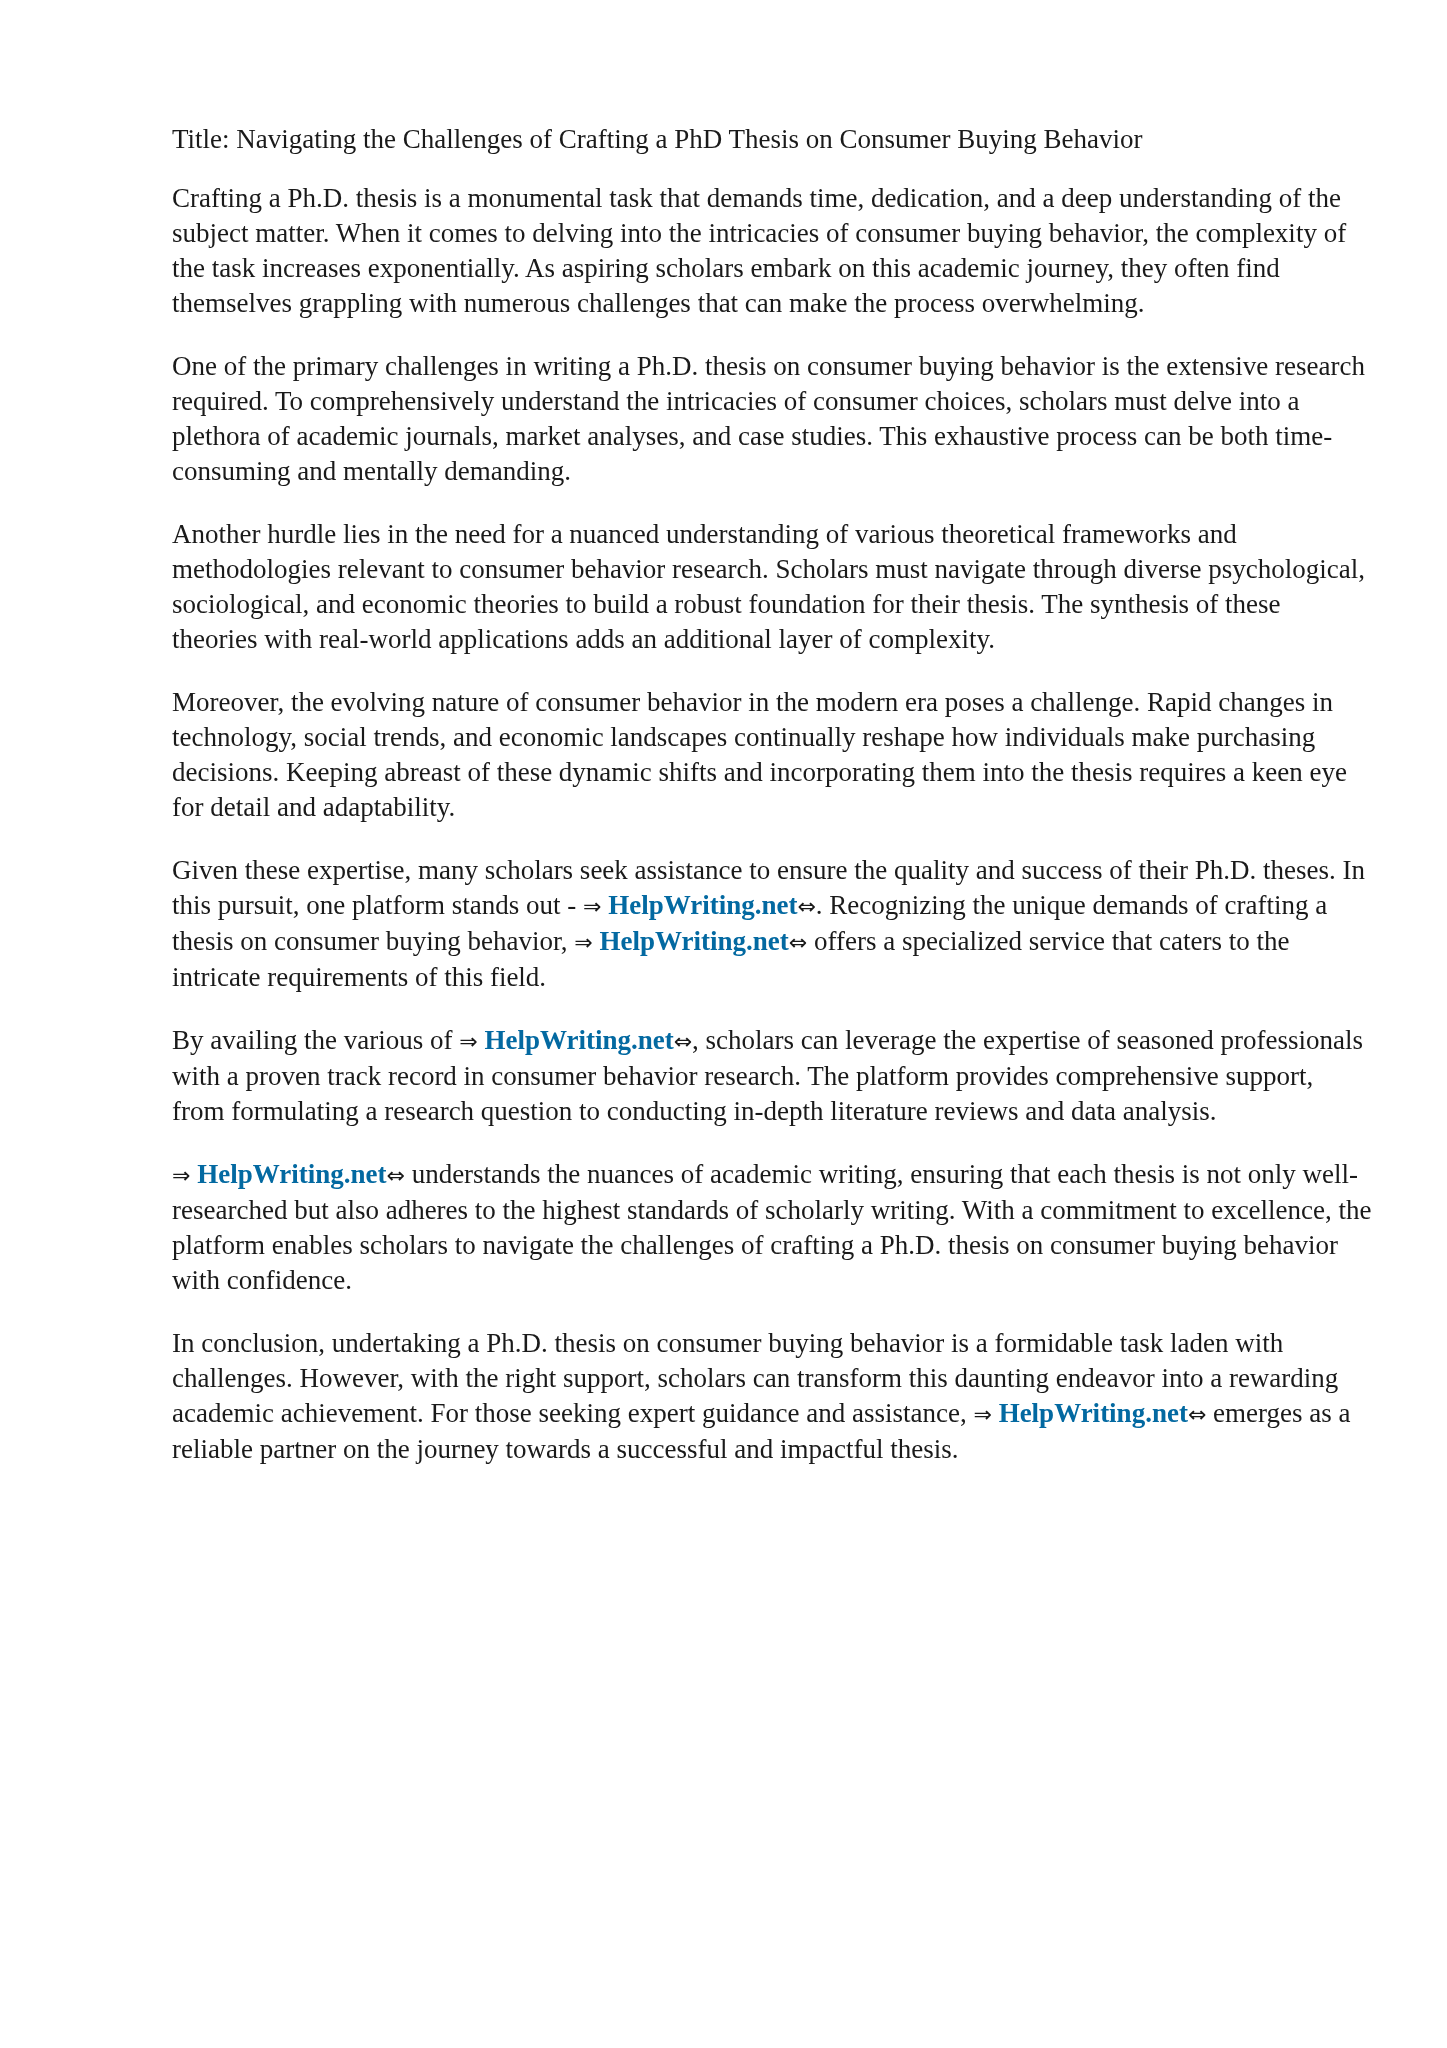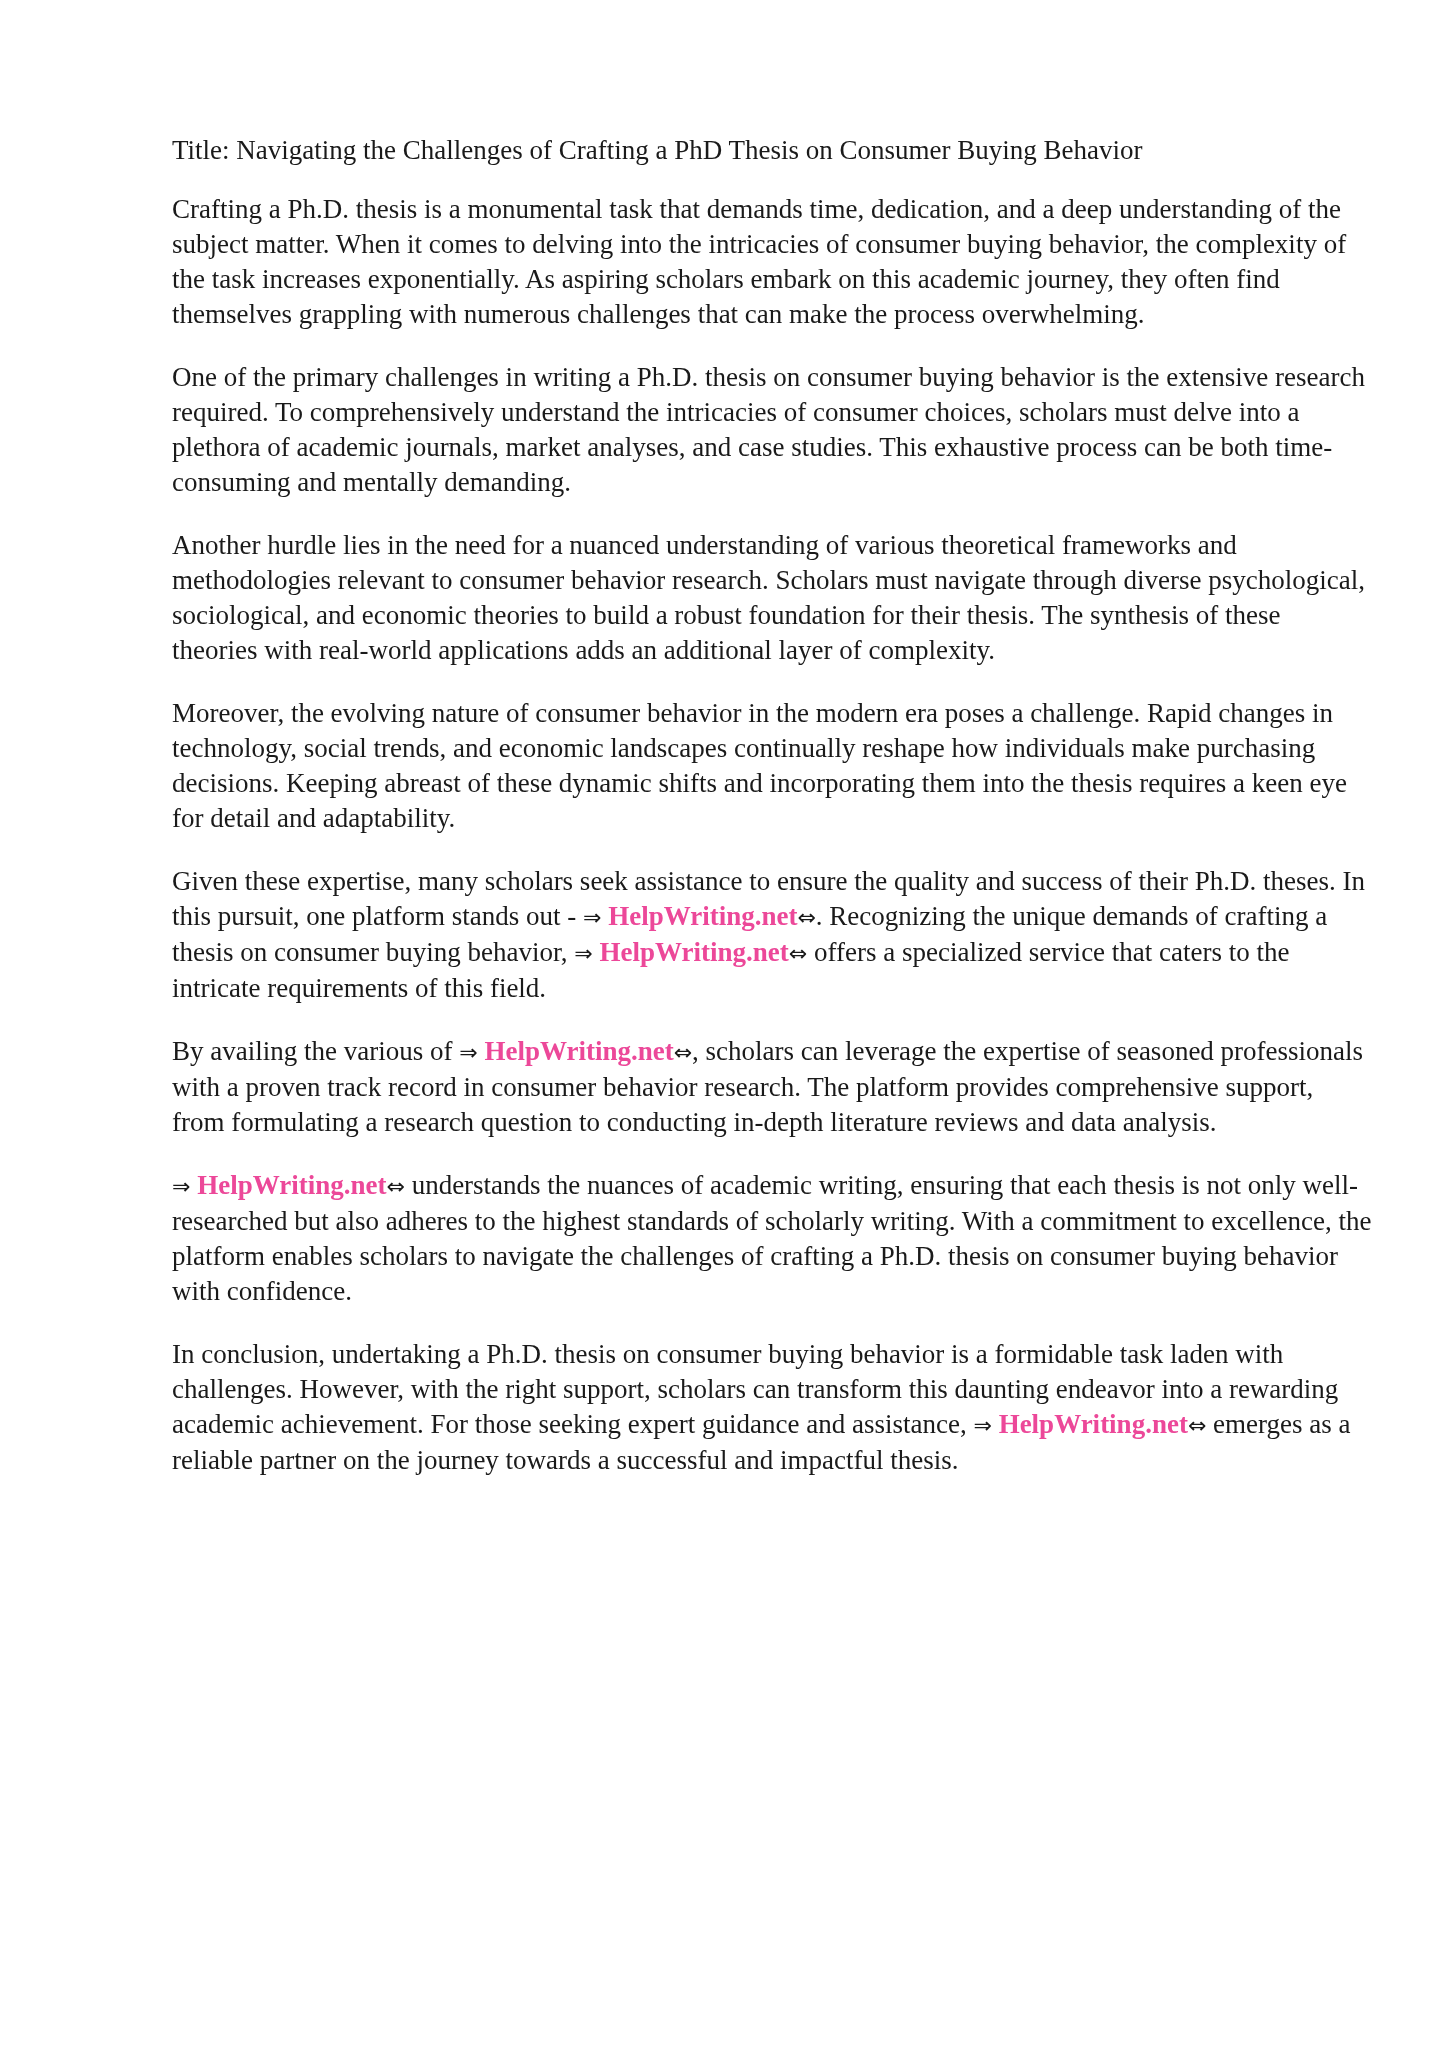--- a/index.html
+++ b/index.html
@@ -2,23 +2,23 @@
 <html><head>
   <meta charset="utf-8">
   <style>
     html, body { margin: 0; padding: 0; background: #ffffff; }
     body { width: 1447px; height: 2048px; position: relative; overflow: hidden; }
     .page {
       position: absolute; left: 172px; top: 122px; width: 1200px;
       font-family: "Liberation Serif", "DejaVu Serif", serif;
       font-size: 27px; line-height: 35px; color: #1a1a1a;
     }
-    .title { margin: 11px 0 24px 0; }
+    .title { margin: 0 0 24px 0; }
     .para { margin: 0 0 28px 0; }
-    .link { color: #ec4899; font-weight: bold; text-decoration: none; cursor: pointer; }
+    .link { color: #0369a1; font-weight: bold; text-decoration: none; cursor: pointer; }
     .arrow { font-family: "DejaVu Sans", sans-serif; font-size: 22px; color: #1a1a1a; }
   </style>
 </head>
 <body>
 
 <div class="page">
   <p class="title">Title: Navigating the Challenges of Crafting a PhD Thesis on Consumer Buying Behavior</p>
 
   <p class="para">Crafting a Ph.D. thesis is a monumental task that demands time, dedication, and a deep understanding of the subject matter. When it comes to delving into the intricacies of consumer buying behavior, the complexity of the task increases exponentially. As aspiring scholars embark on this academic journey, they often find themselves grappling with numerous challenges that can make the process overwhelming.</p>
   <p class="para">One of the primary challenges in writing a Ph.D. thesis on consumer buying behavior is the extensive research required. To comprehensively understand the intricacies of consumer choices, scholars must delve into a plethora of academic journals, market analyses, and case studies. This exhaustive process can be both time-consuming and mentally demanding.</p>

